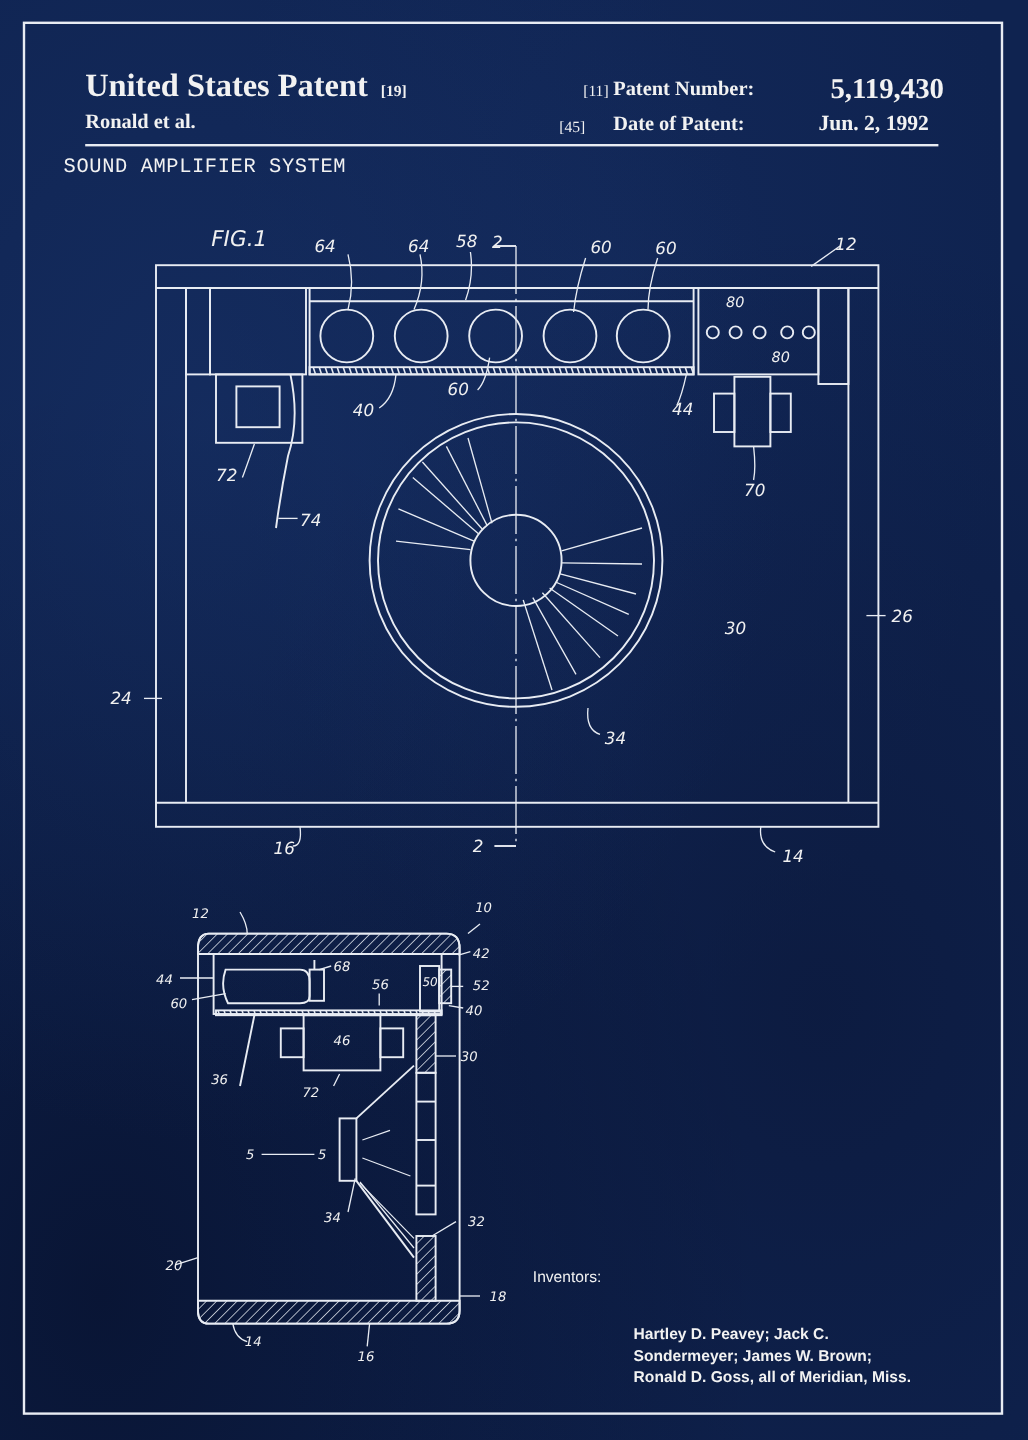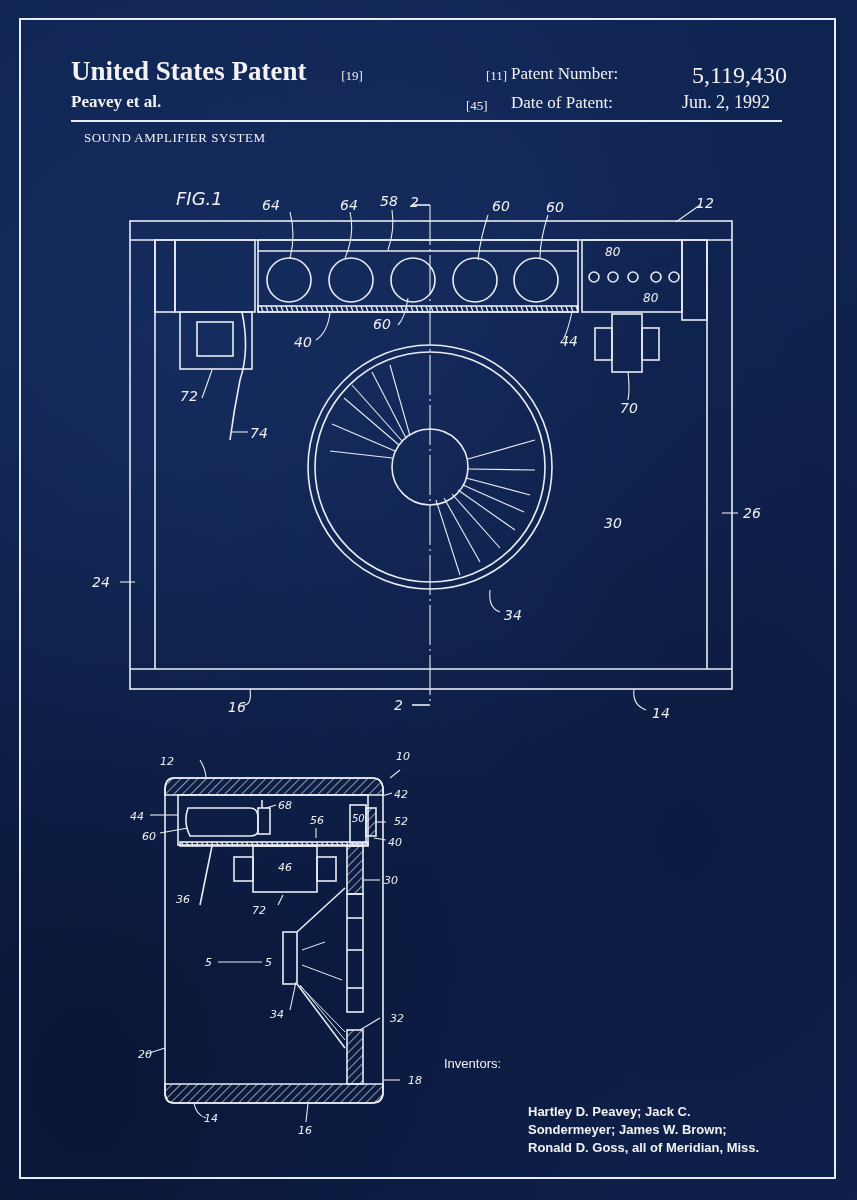--- a/index.html
+++ b/index.html
@@ -9,39 +9,39 @@
       radial-gradient(ellipse at 20% 30%, rgba(30,60,120,0.35) 0%, rgba(0,0,0,0) 50%),
       radial-gradient(ellipse at 80% 70%, rgba(10,20,50,0.5) 0%, rgba(0,0,0,0) 55%),
       radial-gradient(ellipse at 60% 20%, rgba(25,50,105,0.3) 0%, rgba(0,0,0,0) 45%),
       radial-gradient(ellipse at 10% 90%, rgba(5,12,35,0.6) 0%, rgba(0,0,0,0) 50%);
     color:#f2f2f2;font-family:"Liberation Serif",serif;}
   .frame{position:absolute;left:19px;top:18px;width:817px;height:1161px;border:2px solid #e8ecf3;box-sizing:border-box;}
   .t{position:absolute;white-space:nowrap;}
   .title{left:71px;top:56px;font-size:27px;font-weight:bold;}
   .ref{font-size:13px;font-family:"Liberation Serif",serif;}
   .assignee{left:71px;top:92px;font-size:17px;font-weight:bold;}
-  .subtitle{left:84px;top:130px;font-size:13px;letter-spacing:0.5px;font-family:Liberation Serif, serif;}
+  .subtitle{left:53px;top:130px;font-size:17px;letter-spacing:0.5px;font-family:Liberation Mono, monospace;}
   .rule{position:absolute;left:71px;top:120px;width:711px;height:2px;background:#e8ecf3;}
-  .lbl{font-size:17px;font-weight:normal;}
+  .lbl{font-size:17px;font-weight:bold;}
   .inv{position:absolute;left:444px;top:1055px;font-family:"Liberation Sans",sans-serif;font-size:13px;line-height:18px;}
   .inv .k{position:absolute;left:0;top:0;}
   .inv .v{position:absolute;left:84px;top:0;width:240px;white-space:normal;font-weight:bold;margin-top:48px;}
   svg{position:absolute;left:0;top:0;}
   .hand{font-family:"DejaVu Sans",sans-serif;font-style:italic;fill:#f0f0f0;font-size:14px;}
 </style>
 </head>
 <body>
 
 <div class="frame"></div>
 
 <div class="t title">
   <span>United States Patent</span>
-  <span class="ref" style="font-weight:normal;margin-left:28px;">[19]</span>
+  <span class="ref" style="font-weight:bold;margin-left:4px;">[19]</span>
 </div>
-<div class="t assignee">Peavey et al.</div>
+<div class="t assignee">Ronald et al.</div>
 <div class="rule"></div>
 <div class="t subtitle">SOUND AMPLIFIER SYSTEM</div>
 
 <div class="t ref" style="left:466px;top:68px;margin-left:20px;">[11]</div>
 <div class="t lbl" style="left:511px;top:64px;">Patent Number:</div>
 <div class="t lbl" style="left:692px;top:62px;font-size:24px;">5,119,430</div>
 <div class="t ref" style="left:466px;top:98px;">[45]</div>
 <div class="t lbl" style="left:511px;top:93px;">Date of Patent:</div>
 <div class="t lbl" style="left:682px;top:92px;font-size:18px;">Jun. 2, 1992</div>
 

